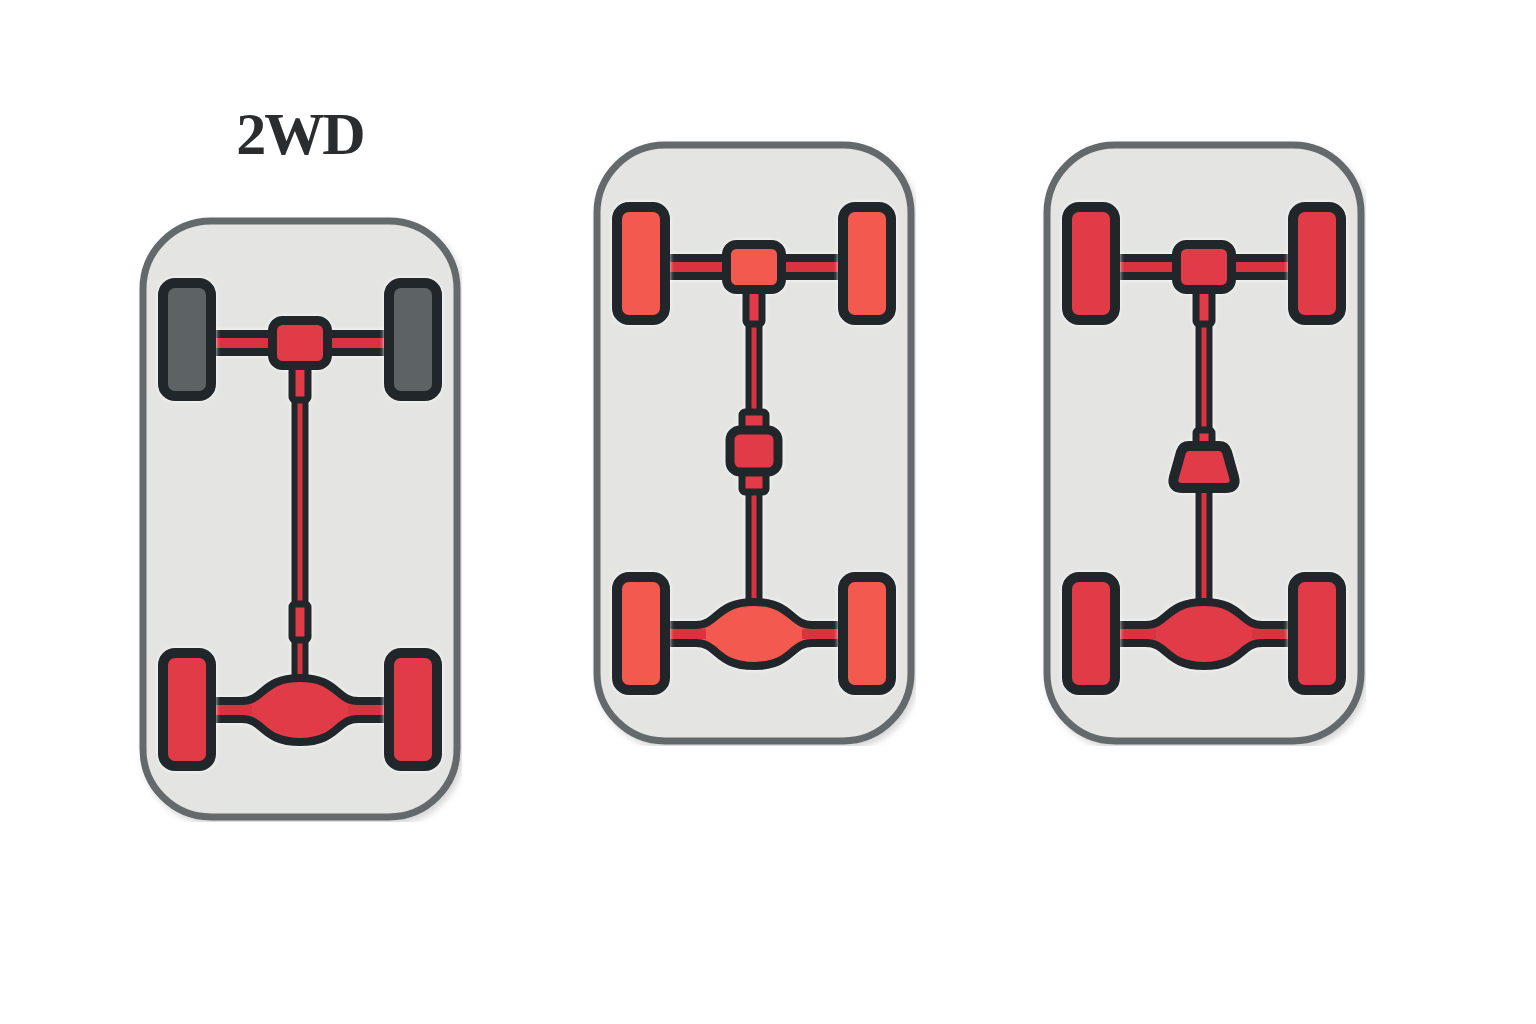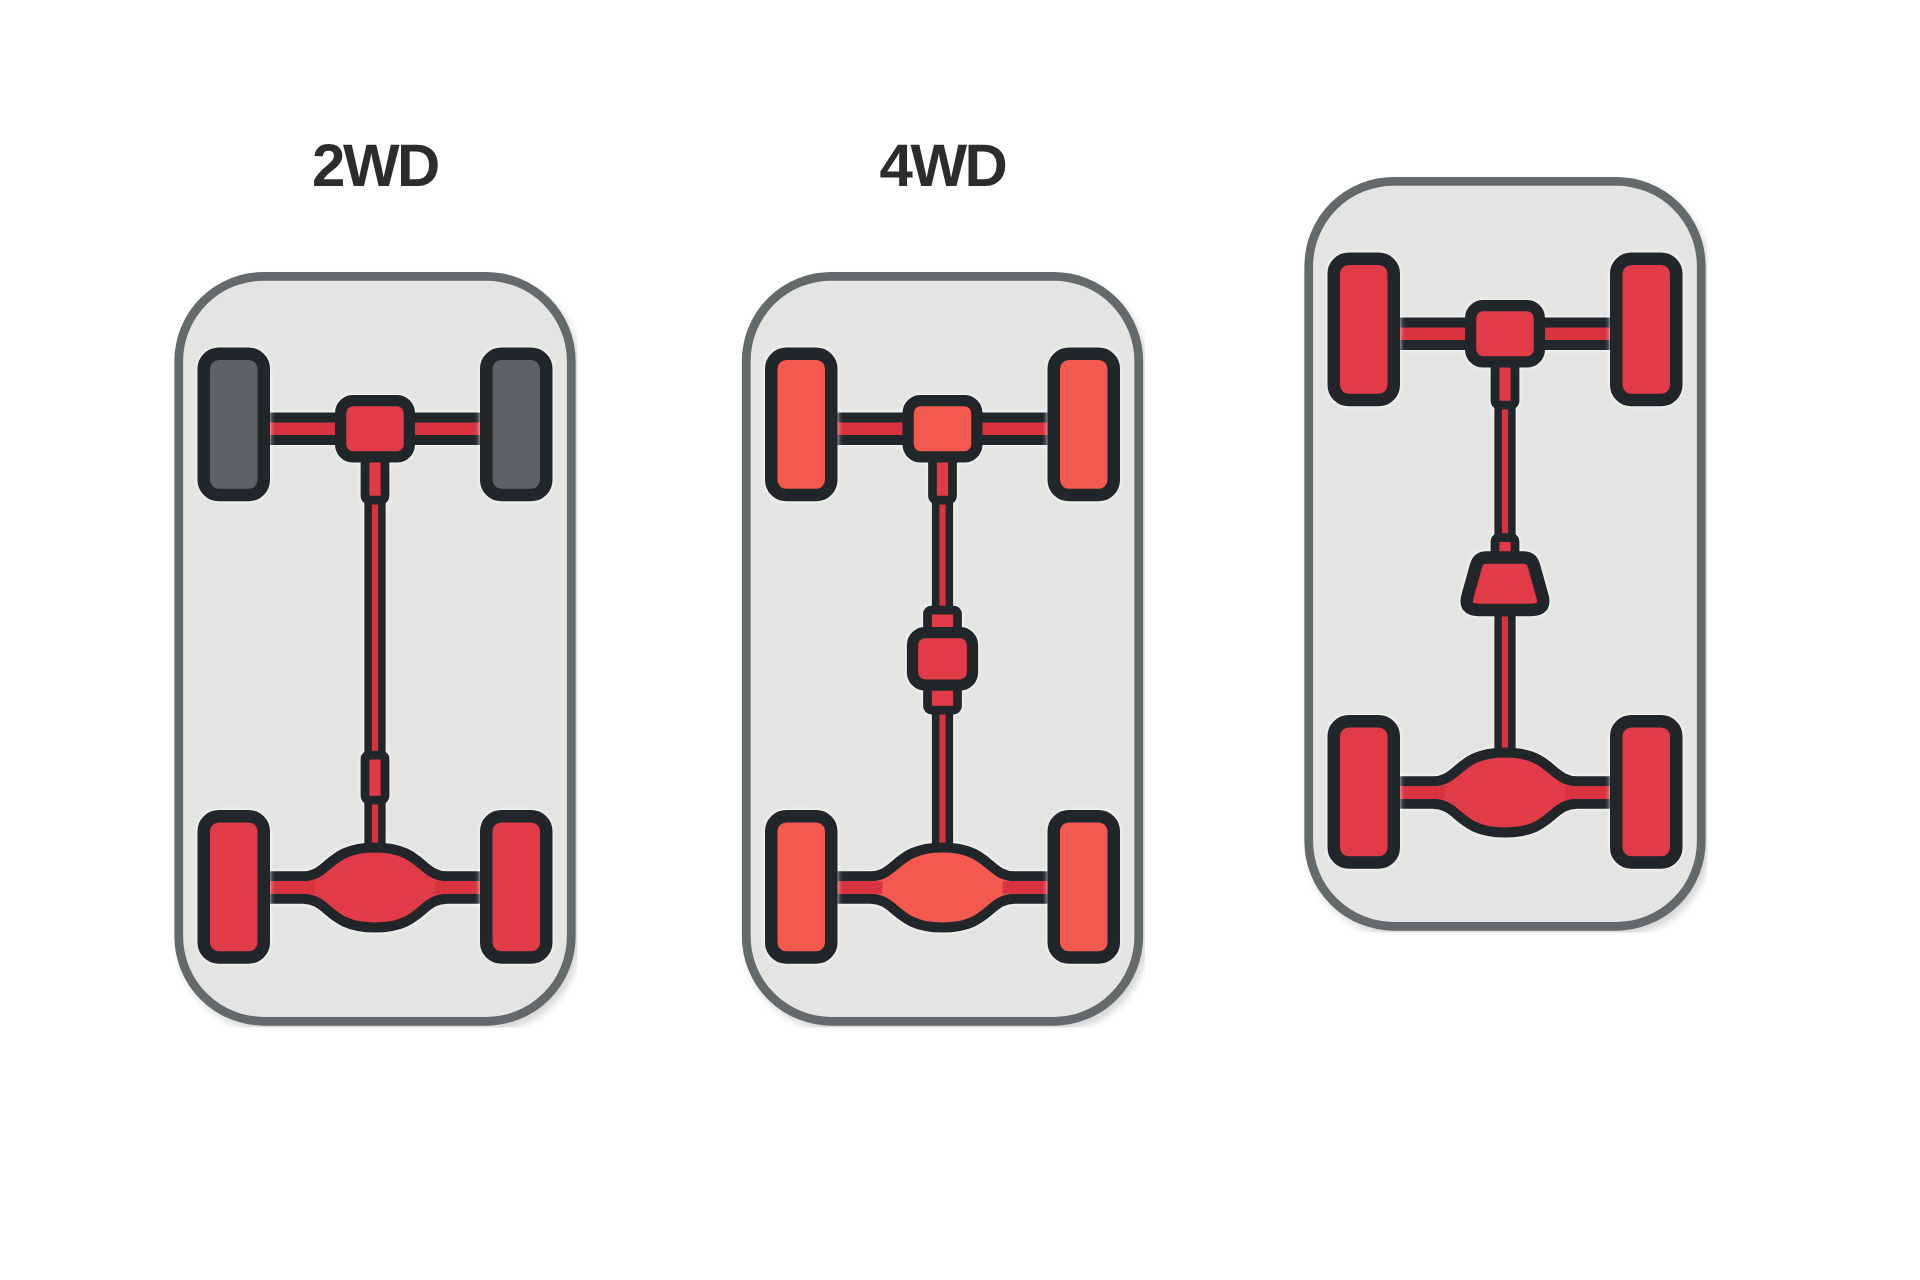--- a/index.html
+++ b/index.html
@@ -6,21 +6,21 @@
     --background:#ffffff; --label-text:#2a2c2e; --body-fill:#e4e4e3; --body-stroke:#64696b;
     --outline:#21262a; --red:#e23b48; --salmon:#f4594f; --wheel-gray:#5d6265; --shaft-red:#d8333f;
   }
   *{margin:0;padding:0;box-sizing:border-box;}
   html,body{width:1536px;height:1024px;}
   body{background:var(--background);overflow:hidden;position:relative;font-family:"Liberation Sans",sans-serif;}
   .panel{position:absolute;top:96px;width:324px;display:flex;flex-direction:column;align-items:center;}
   #panel-2wd{left:138px;}
   #panel-4wd{left:592px;}
   #panel-awd{left:1042px;}
-  .car-label{font-weight:700;font-size:48px;line-height:76px;letter-spacing:-2px;color:var(--label-text);text-align:left;white-space:nowrap;}
+  .car-label{font-weight:700;font-size:60px;line-height:76px;letter-spacing:-2px;color:var(--label-text);text-align:left;white-space:nowrap;font-family:Liberation Serif, serif;}
   svg.car{margin-top:44px;display:block;}
   .body{fill:var(--body-fill);stroke:var(--body-stroke);stroke-width:7;filter:drop-shadow(3px 4px 3px rgba(110,110,110,.28));}
   .bar{fill:var(--shaft-red);stroke:var(--outline);stroke-width:8;}
   .shaft{fill:var(--shaft-red);stroke:var(--outline);stroke-width:6;}
   .stub{fill:var(--red);stroke:var(--outline);stroke-width:7;}
   .coupler{fill:var(--red);stroke:var(--outline);stroke-width:7;}
   .tab{fill:var(--red);stroke:var(--outline);stroke-width:7;}
   .case{fill:var(--red);stroke:var(--outline);stroke-width:9;}
   .bell{fill:var(--red);stroke:var(--outline);stroke-width:10;stroke-linejoin:round;}
   .axle-path{stroke:var(--outline);stroke-width:8;stroke-linejoin:round;}
@@ -50,21 +50,20 @@
     <g class="glow">
       <rect class="wheel" x="25" y="67" width="48" height="113" rx="12" fill="#5d6265"></rect>
       <rect class="wheel" x="251" y="67" width="48" height="113" rx="12" fill="#5d6265"></rect>
       <rect class="wheel" x="25" y="437" width="48" height="113" rx="12" fill="#e23b48"></rect>
       <rect class="wheel" x="251" y="437" width="48" height="113" rx="12" fill="#e23b48"></rect>
     </g>
   </svg>
 </div>
 
 <div class="panel" id="panel-4wd">
-  <div class="car-label">4WD</div>
   <svg class="car" width="324" height="606" viewBox="0 0 324 606">
     <rect class="body" x="5" y="5" width="314" height="596" rx="68"></rect>
     <g class="glow">
       <rect class="bar" x="40" y="118" width="244" height="18"></rect>
       <rect class="shaft" x="156.5" y="182" width="11" height="94"></rect>
       <rect class="shaft" x="156.5" y="352" width="11" height="114"></rect>
       <rect class="stub" x="154" y="150" width="16" height="34" rx="3"></rect>
       <rect class="tab" x="150" y="272" width="24" height="24" rx="3"></rect>
       <rect class="tab" x="150" y="330" width="24" height="22" rx="3"></rect>
       <rect class="case" x="138" y="290" width="48" height="42" rx="10"></rect>

